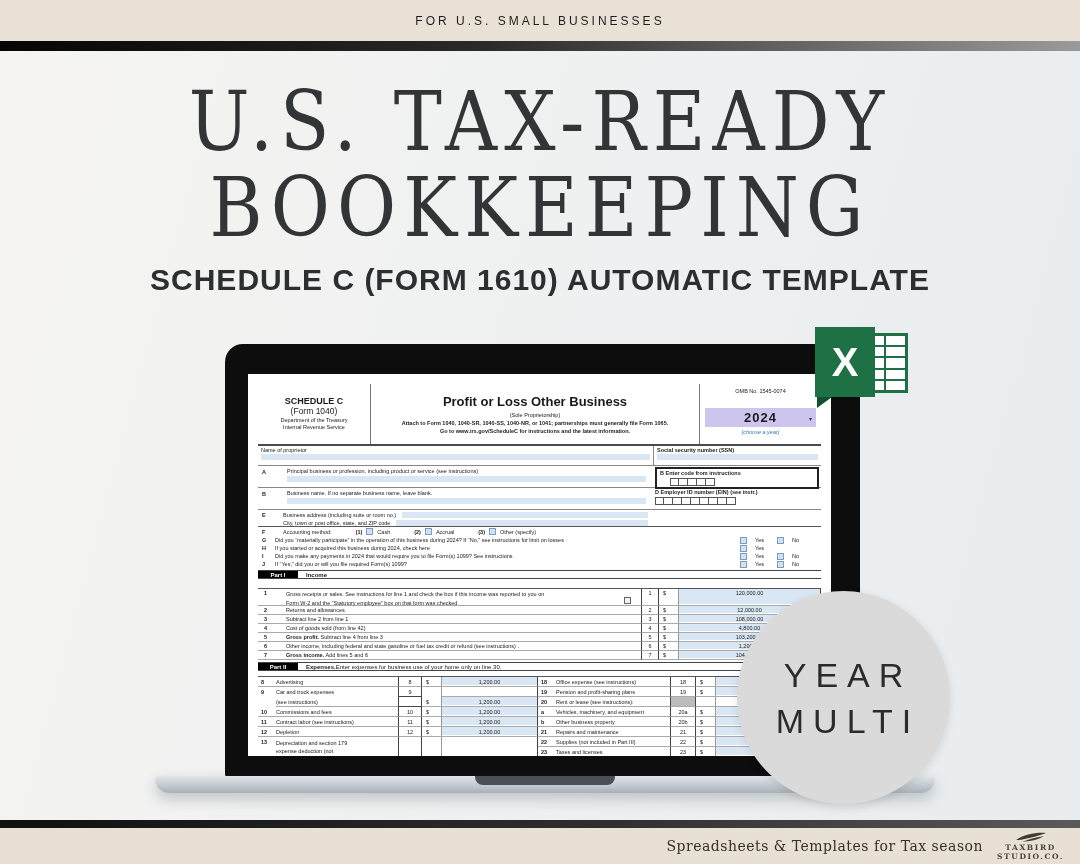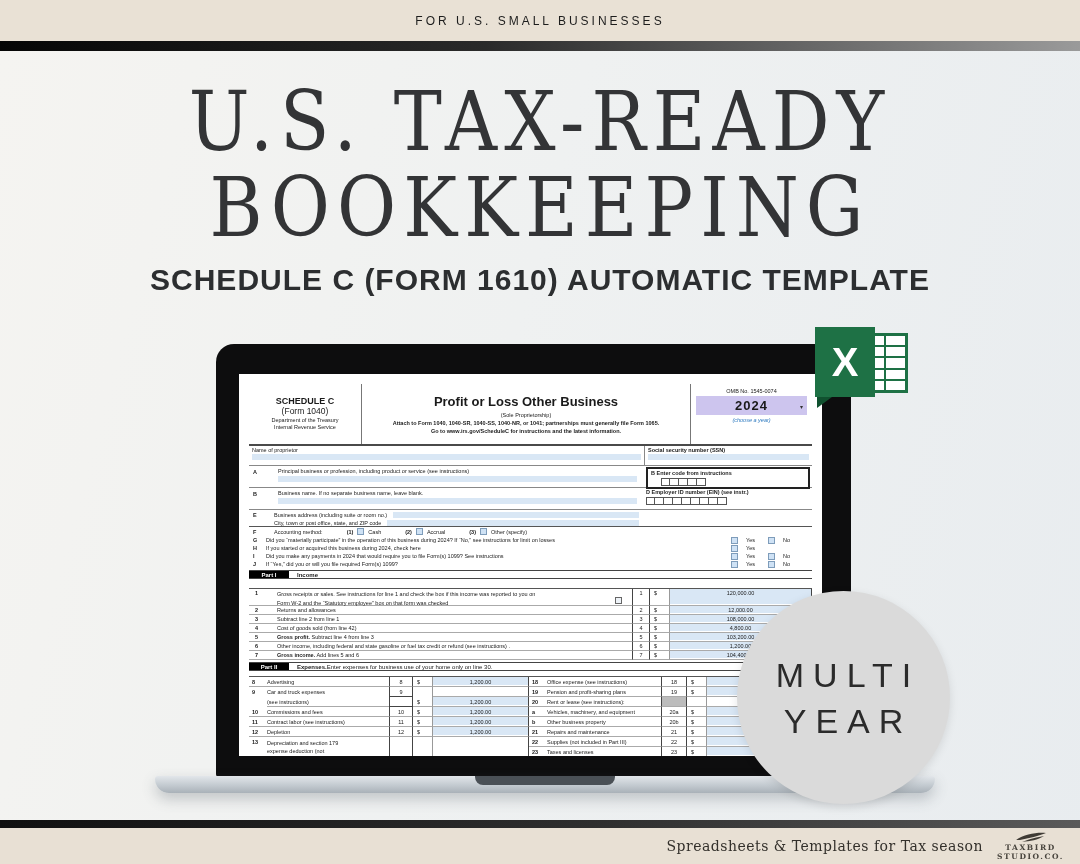--- a/index.html
+++ b/index.html
@@ -18,21 +18,21 @@
   .main{ position:absolute; left:0; top:51px; width:1080px; height:861px;
          background:linear-gradient(105deg,#f5f4f1 0%,#eff1f1 45%,#e8ecef 100%); }
 
   .hero{ position:absolute; top:28px; left:0; width:1080px; text-align:center; color:#333436; }
   .hero-line{ font-family:"DejaVu Serif", serif; font-weight:400; font-size:82px; line-height:86px;
               letter-spacing:8px; transform:scaleX(0.88); transform-origin:center; white-space:nowrap; }
   .subtitle{ position:absolute; top:212px; left:0; width:1080px; text-align:center;
              font-size:30px; font-weight:700; letter-spacing:1px; color:#2c2e30; }
 
   
-  .laptop-screen{ position:absolute; left:216px; top:293px; width:635px; height:433px;
+  .laptop-screen{ position:absolute; left:225px; top:293px; width:635px; height:433px;
                   background:#0d0d0e; border-radius:18px 18px 3px 3px; z-index:2; }
   .screen-white{ position:absolute; left:23px; top:30px; width:583px; height:382px;
                  background:#ffffff; overflow:hidden; }
   .laptop-base{ position:absolute; left:155px; top:725px; width:780px; height:17px; z-index:3;
                 background:linear-gradient(#e2e6ea 0%,#c3cad0 55%,#a9b1b8 100%);
                 border-radius:3px 3px 14px 14px; box-shadow:0 6px 14px rgba(80,90,100,.30); }
   .base-notch{ position:absolute; left:320px; top:0; width:140px; height:9px;
                background:#4a5056; border-radius:0 0 8px 8px; }
 
   
@@ -74,21 +74,21 @@
   .fh-left{ border-right:1px solid #777; text-align:center; padding-top:12px; }
   .fh-left .t1{ font-size:9px; font-weight:700; }
   .fh-left .t2{ font-size:8.5px; font-weight:400; }
   .fh-left .t3{ font-size:5.5px; margin-top:1px; }
   .fh-center{ text-align:center; padding-top:10px; }
   .fh-center .title{ font-size:13px; font-weight:700; }
   .fh-center .sole{ font-size:5.5px; margin-top:3px; }
   .fh-center .small{ font-size:5.5px; font-weight:700; margin-top:2px; }
   .fh-right{ border-left:1px solid #777; text-align:center; padding:4px 5px 0 5px; }
   .fh-right .omb{ font-size:5.5px; }
-  .yearbox{ margin-top:2px; background:#cdc5ee; height:19px; display:flex; align-items:center;
+  .yearbox{ margin-top:14px; background:#cdc5ee; height:19px; display:flex; align-items:center;
             justify-content:center; position:relative; }
   .yearbox .yr{ font-size:13px; font-weight:700; letter-spacing:1px; }
   .yearbox .caret{ position:absolute; right:4px; top:7px; font-size:6px; color:#333; }
   .choose{ font-size:5.5px; font-style:italic; color:#2f7bc0; margin-top:2px; }
 
   .row-name{ display:grid; grid-template-columns:1fr 168px; height:20px; border-bottom:1px solid #888; }
   .row-name>div{ padding:1px 3px; font-size:5.5px; }
   .row-name .right{ border-left:1px solid #888; }
   .row-name .blue-strip{ margin-top:1px; }
 
@@ -525,22 +525,22 @@
           <div></div>
         <div></div>
           <div></div>
           <div></div>
           <div></div>
           <div></div>
       </div>
     </div>
 
     <div class="badge">
+      <div class="badge-line">YEAR</div>
       <div class="badge-line">MULTI</div>
-      <div class="badge-line">YEAR</div>
     </div>
   </div>
 
   <div class="bar-bottom"></div>
   <div class="footer">
     <div class="tagline">Spreadsheets &amp; Templates for Tax season</div>
     <div class="brand">
       <svg width="34" height="12" viewBox="0 0 34 12">
         <path d="M2 9 C 10 3, 24 1, 32 2 C 25 5, 15 7, 6 9 Z" fill="#3f3b35"></path>
         <path d="M8 11 C 15 8, 24 6, 30 5 C 24 9, 16 10, 8 11 Z" fill="#3f3b35"></path>

